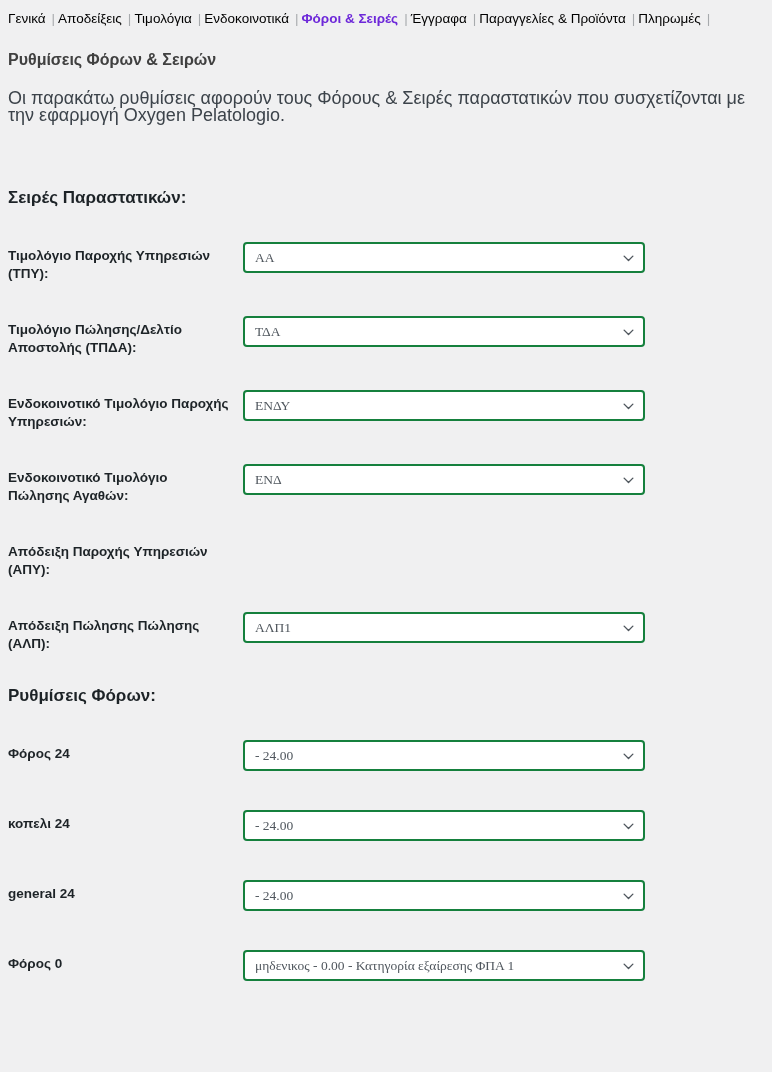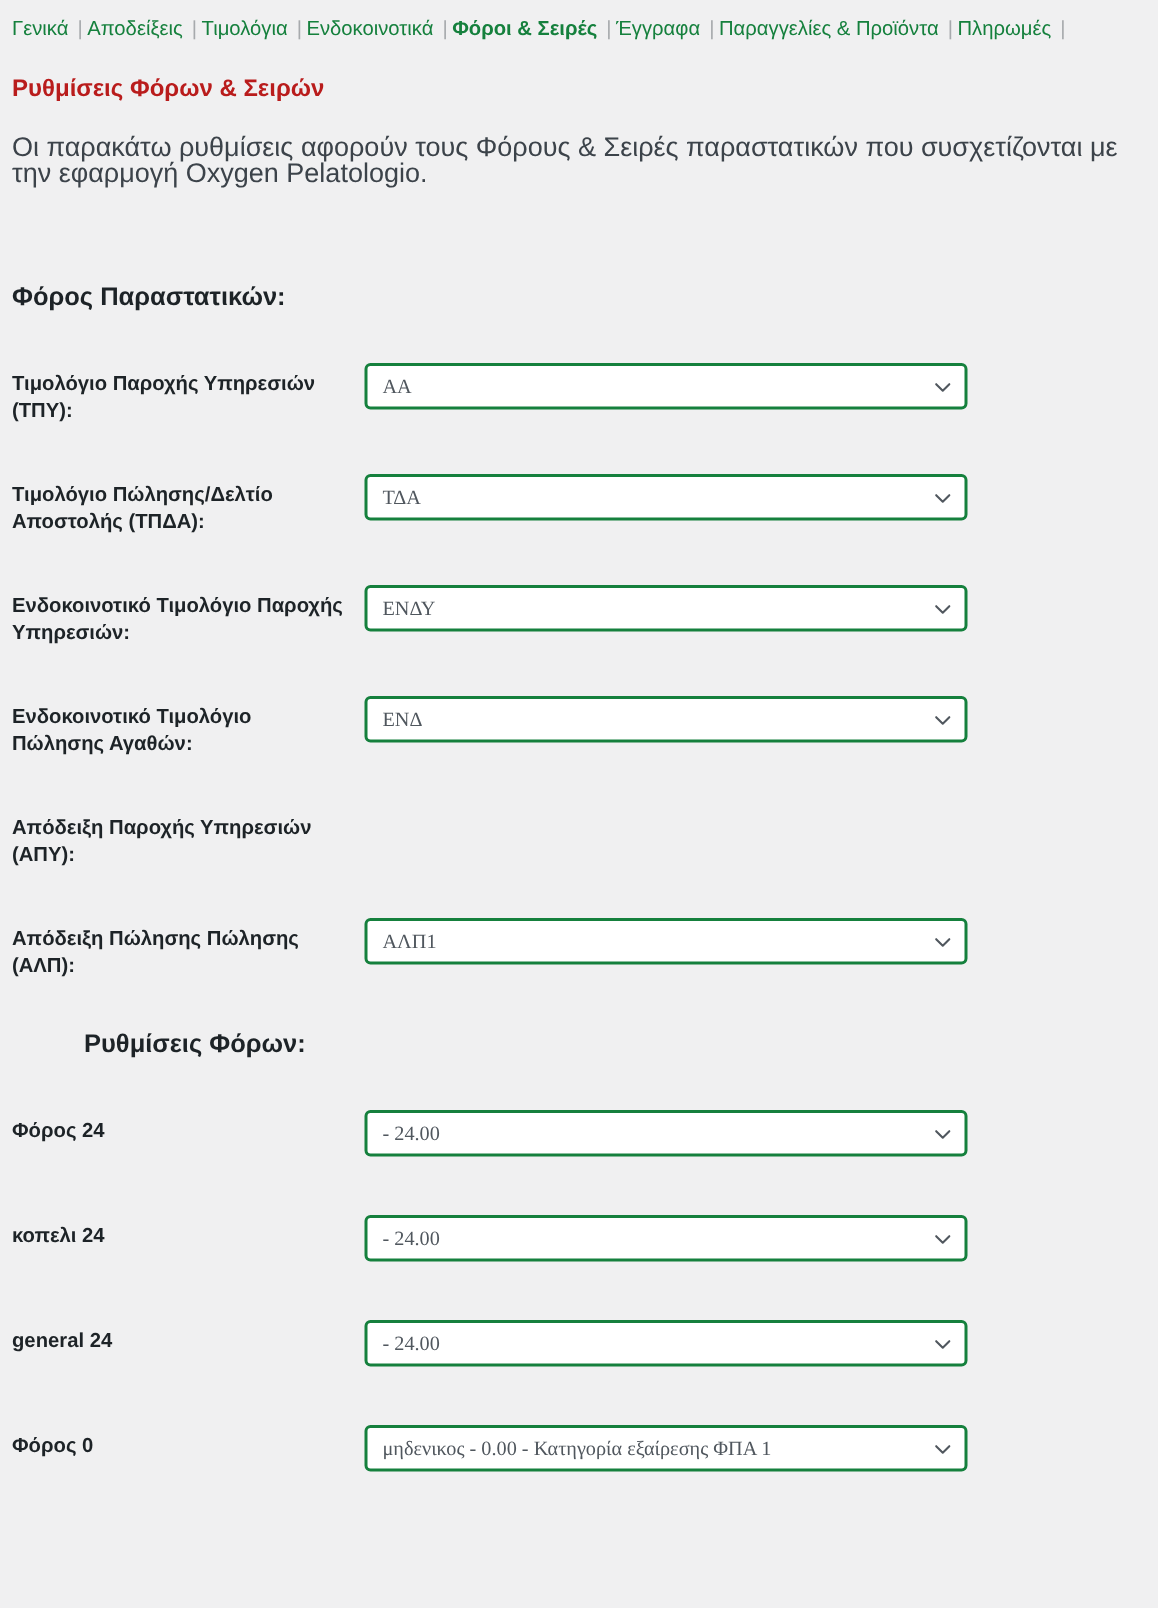--- a/index.html
+++ b/index.html
@@ -15,56 +15,56 @@
   }
 
   
   .subsubsub {
     font-size: 13.5px;
     line-height: 18px;
     padding-top: 2px;
     white-space: nowrap;
   }
   .subsubsub a {
-    color: #15803d;
+    color: #000000;
     text-decoration: none;
     cursor: pointer;
   }
   .subsubsub .current {
-    color: #15803d;
+    color: #6d28d9;
     font-weight: 700;
   }
   .subsubsub .sep {
     color: #a7aaad;
     margin: 0 3px 0 6px;
   }
 
   h1.page-title {
     font-size: 16px;
     font-weight: 700;
-    color: #b91c1c;
+    color: #404040;
     margin: 22px 0 15px 0;
     line-height: 20px;
   }
   p.page-desc {
     font-size: 18px;
     color: #3c434a;
     margin: 20px 0 0 0;
     line-height: 17px;
   }
 
   h2.section-heading {
     font-size: 17px;
     font-weight: 700;
     color: #1d2327;
     line-height: 20px;
     margin: 0 0 34px 0;
   }
   .section-heading.first { margin-top: 64px; }
-  .section-heading.second { margin-top: 0; margin-left: 48px; }
+  .section-heading.second { margin-top: 0; }
 
   .form-row {
     display: flex;
     align-items: flex-start;
     height: 28px;
   }
   .series-rows .form-row { margin-bottom: 46px; }
   .tax-rows .form-row { margin-bottom: 42px; }
 
   .row-label {
@@ -112,21 +112,21 @@
 </head>
 <body>
 
 <div class="subsubsub">
   <a>Γενικά</a><span class="sep">|</span><a>Αποδείξεις</a><span class="sep">|</span><a>Τιμολόγια</a><span class="sep">|</span><a>Ενδοκοινοτικά</a><span class="sep">|</span><span class="current">Φόροι &amp; Σειρές</span><span class="sep">|</span><a>Έγγραφα</a><span class="sep">|</span><a>Παραγγελίες &amp; Προϊόντα</a><span class="sep">|</span><a>Πληρωμές</a><span class="sep">|</span>
 </div>
 
 <h1 class="page-title">Ρυθμίσεις Φόρων &amp; Σειρών</h1>
 <p class="page-desc">Οι παρακάτω ρυθμίσεις αφορούν τους Φόρους &amp; Σειρές παραστατικών που συσχετίζονται με την εφαρμογή Oxygen Pelatologio.</p>
 
-<h2 class="section-heading first">Φόρος Παραστατικών:</h2>
+<h2 class="section-heading first">Σειρές Παραστατικών:</h2>
 
 <div class="series-rows">
 
   <div class="form-row">
     <div class="row-label">Τιμολόγιο Παροχής Υπηρεσιών (ΤΠΥ):</div>
     <div class="select-wrap">
       <select><option>ΑΑ</option></select>
       <span class="chev">
           <svg width="15" height="15" viewBox="0 0 24 24" fill="none" stroke="#50575e" stroke-width="2.2" stroke-linecap="round" stroke-linejoin="round">
             <polyline points="5,9 12,16 19,9"></polyline>

